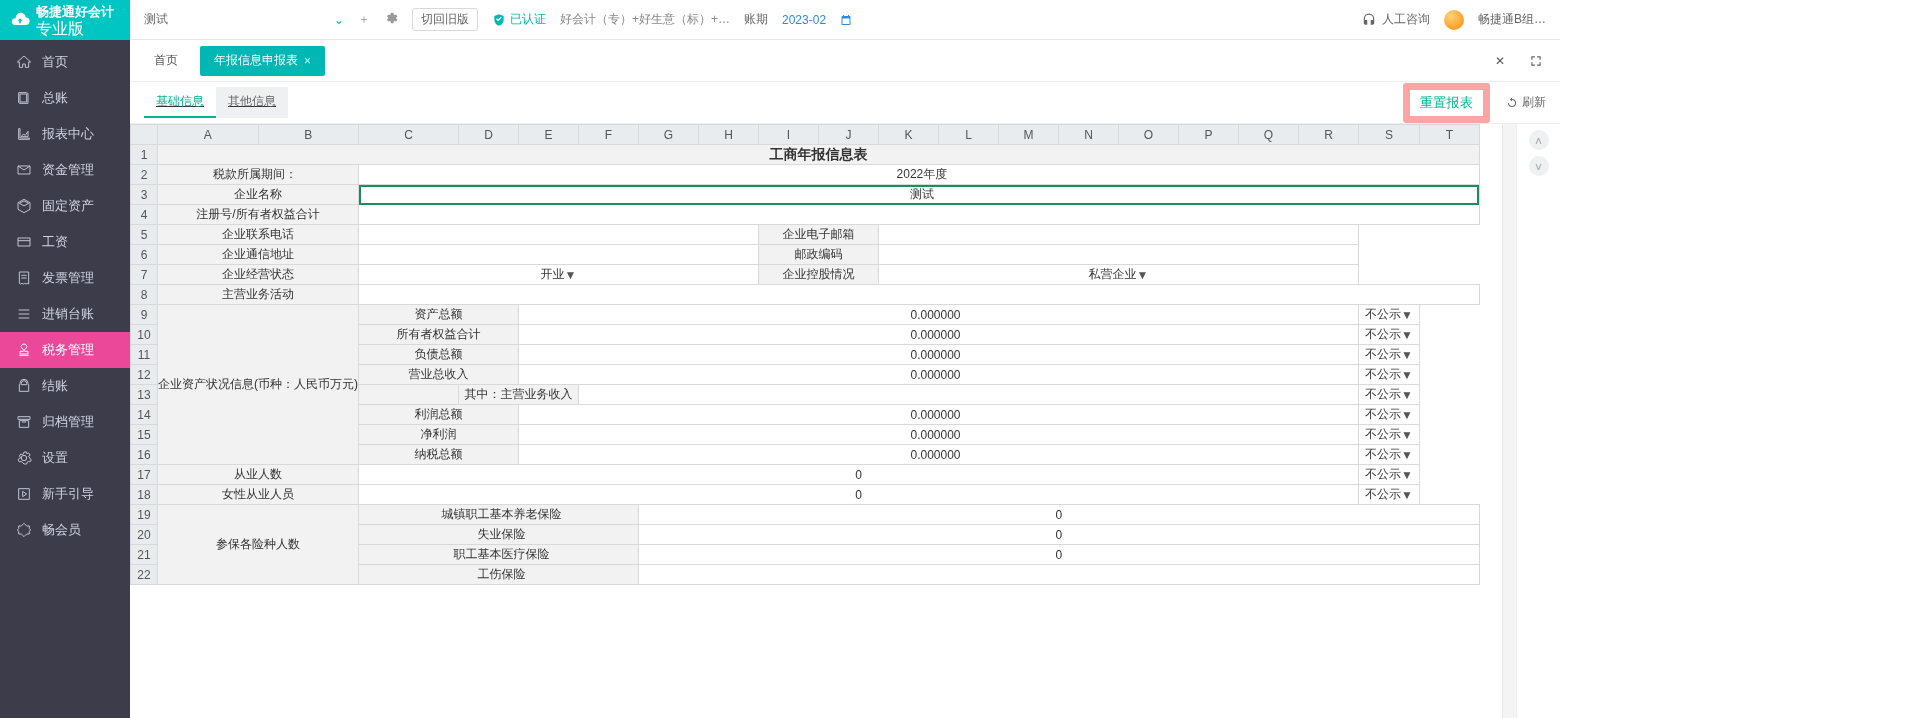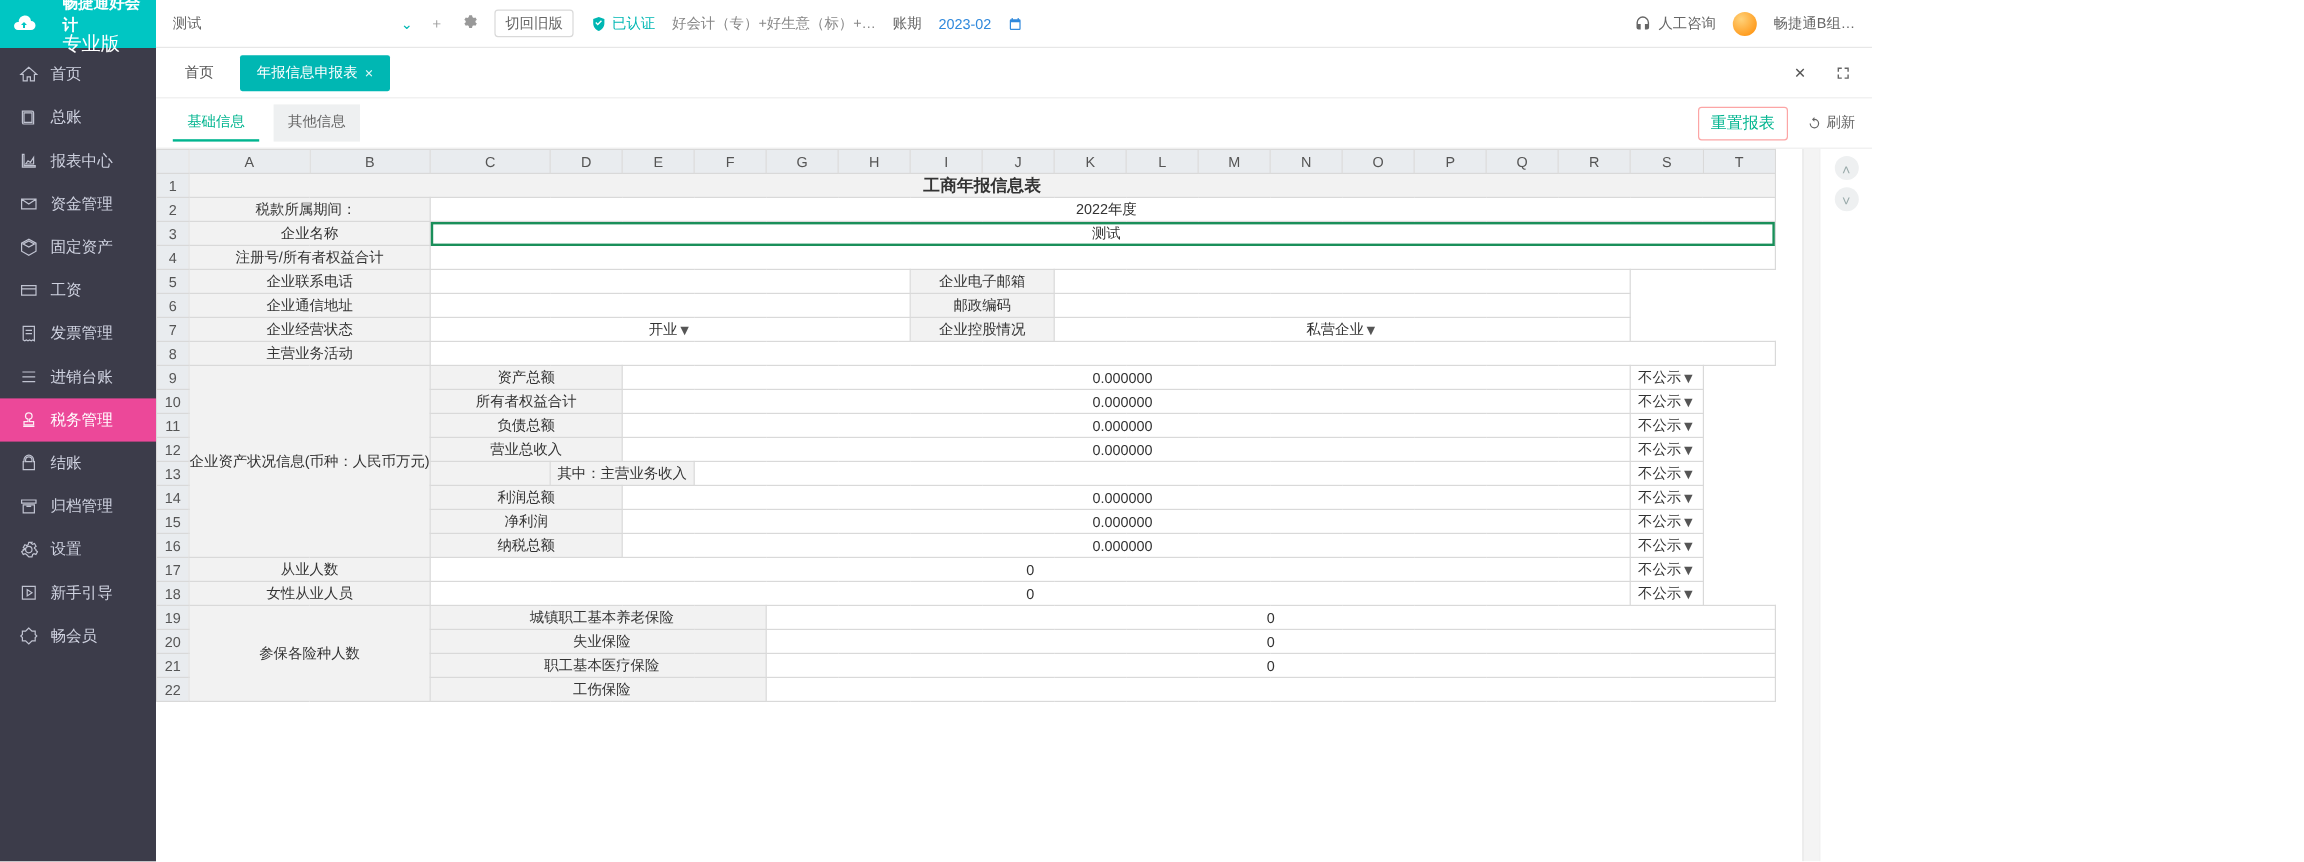--- a/index.html
+++ b/index.html
@@ -1,20 +1,20 @@
 <!DOCTYPE html>
 <html><head>
 <meta charset="utf-8">
 <style>
   *{box-sizing:border-box;margin:0;padding:0;font-family:"Microsoft YaHei",Arial,sans-serif;}
   body{background:#fff;color:#333;font-size:12px;overflow:hidden;}
   .app{display:flex;height:718px;width:1560px;position:relative;}
   
   .sidebar{width:130px;background:#3c3c4a;color:#cfd2e0;display:flex;flex-direction:column;flex:none;}
-  .brand{height:40px;background:#00c6c3;display:flex;align-items:center;padding:0 10px;color:#fff;font-size:13px;font-weight:bold;gap:22px;}
+  .brand{height:40px;background:#00c6c3;display:flex;align-items:center;padding:0 10px;color:#fff;font-size:13px;font-weight:bold;gap:6px;}
   .brand .sub{font-size:16px;font-weight:normal;display:block;line-height:1;}
   .brand svg{flex:none;}
   .nav{display:flex;flex-direction:column;padding-top:4px;}
   .nav-item{display:flex;align-items:center;gap:10px;padding:0 16px;height:36px;font-size:13px;color:#cfd2e0;cursor:pointer;}
   .nav-item.active{background:#ec4899;color:#fff;}
   .nav-item .ic{width:16px;height:16px;display:flex;align-items:center;justify-content:center;opacity:.9;}
   
   .main{flex:1;display:flex;flex-direction:column;min-width:0;}
   .topbar{height:40px;border-bottom:1px solid #e7e7e7;display:flex;align-items:center;padding:0 14px;gap:14px;font-size:12px;}
   .topbar .company{display:flex;align-items:center;gap:8px;color:#666;width:200px;}
@@ -32,25 +32,25 @@
   
   .tabs{height:42px;display:flex;align-items:center;padding:0 10px;gap:8px;border-bottom:1px solid #eee;}
   .tab{padding:0 14px;height:30px;display:flex;align-items:center;border-radius:2px;color:#555;cursor:pointer;gap:6px;}
   .tab.home{}
   .tab.active{background:#00b7b3;color:#fff;}
   .tab .close{font-size:12px;opacity:.9;}
   .tabs .spacer{flex:1;}
   .tabs .x{width:28px;height:28px;display:flex;align-items:center;justify-content:center;color:#555;cursor:pointer;}
   
   .toolbar{height:42px;display:flex;align-items:center;padding:0 14px;border-bottom:1px solid #eee;}
-  .subtabs{display:flex;gap:12px;}
+  .subtabs{display:flex;gap:0;text-decoration:underline;}
   .subtab{padding:6px 12px;color:#666;background:#eef0f1;cursor:pointer;}
   .subtab.active{background:#fff;color:#00b58f;border-bottom:2px solid #00b58f;}
   .toolbar .spacer{flex:1;}
-  .btn-reset{border:1px solid #fca5a5;color:#00b58f;background:#fff;padding:4px 10px;border-radius:3px;cursor:pointer;}
+  .btn-reset{border:7px solid #fca5a5;color:#00b58f;background:#fff;padding:4px 10px;border-radius:3px;cursor:pointer;}
   .btn-refresh{display:flex;align-items:center;gap:4px;color:#666;margin-left:16px;cursor:pointer;}
   
   .sheet-wrap{flex:1;position:relative;display:flex;overflow:hidden;}
   .sheet{flex:1;overflow:auto;}
   table.grid{border-collapse:collapse;table-layout:fixed;}
   table.grid th,table.grid td{border:1px solid #d9d9d9;height:20px;font-size:12px;text-align:center;background:#fff;white-space:nowrap;overflow:hidden;}
   table.grid thead th{background:#e9ecef;color:#555;font-weight:normal;}
   .corner{width:27px;background:#e9ecef;}
   .rowh{background:#e9ecef !important;color:#555;width:27px;}
   .lbl{background:#f2f2f2 !important;}

